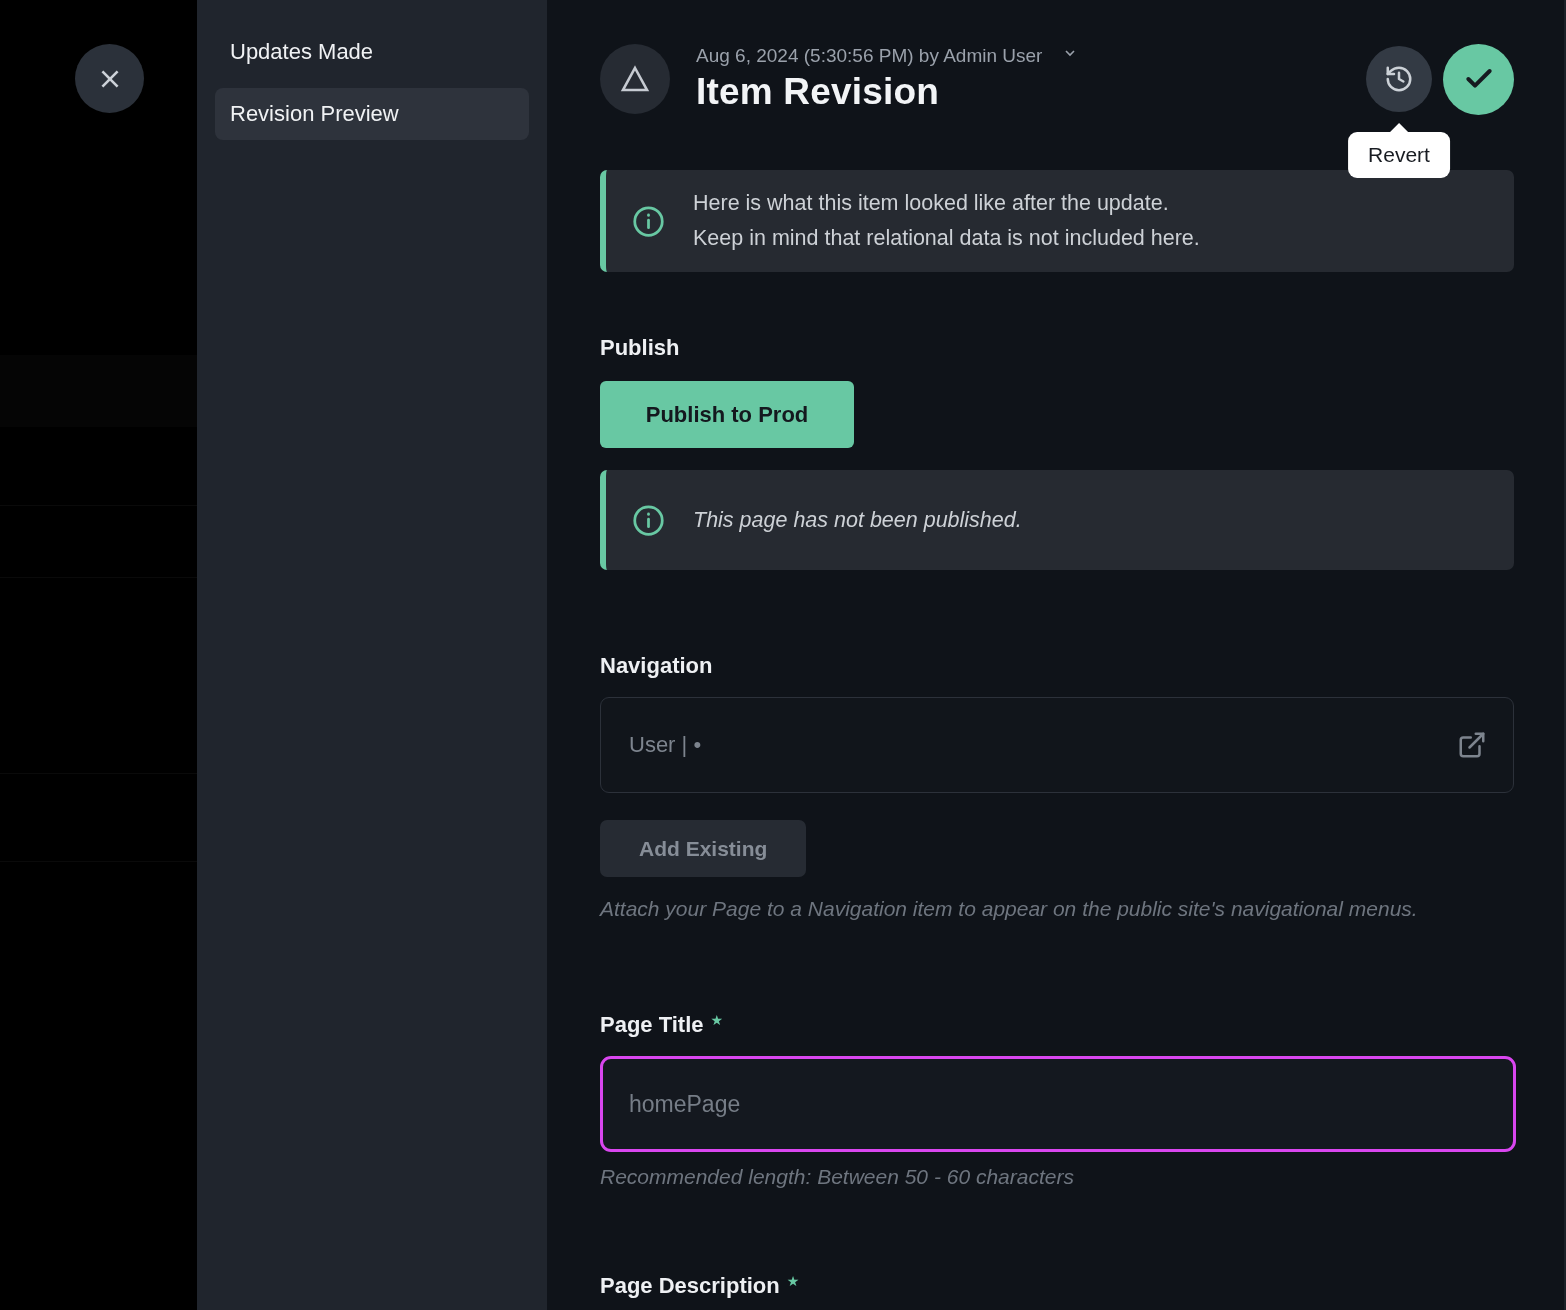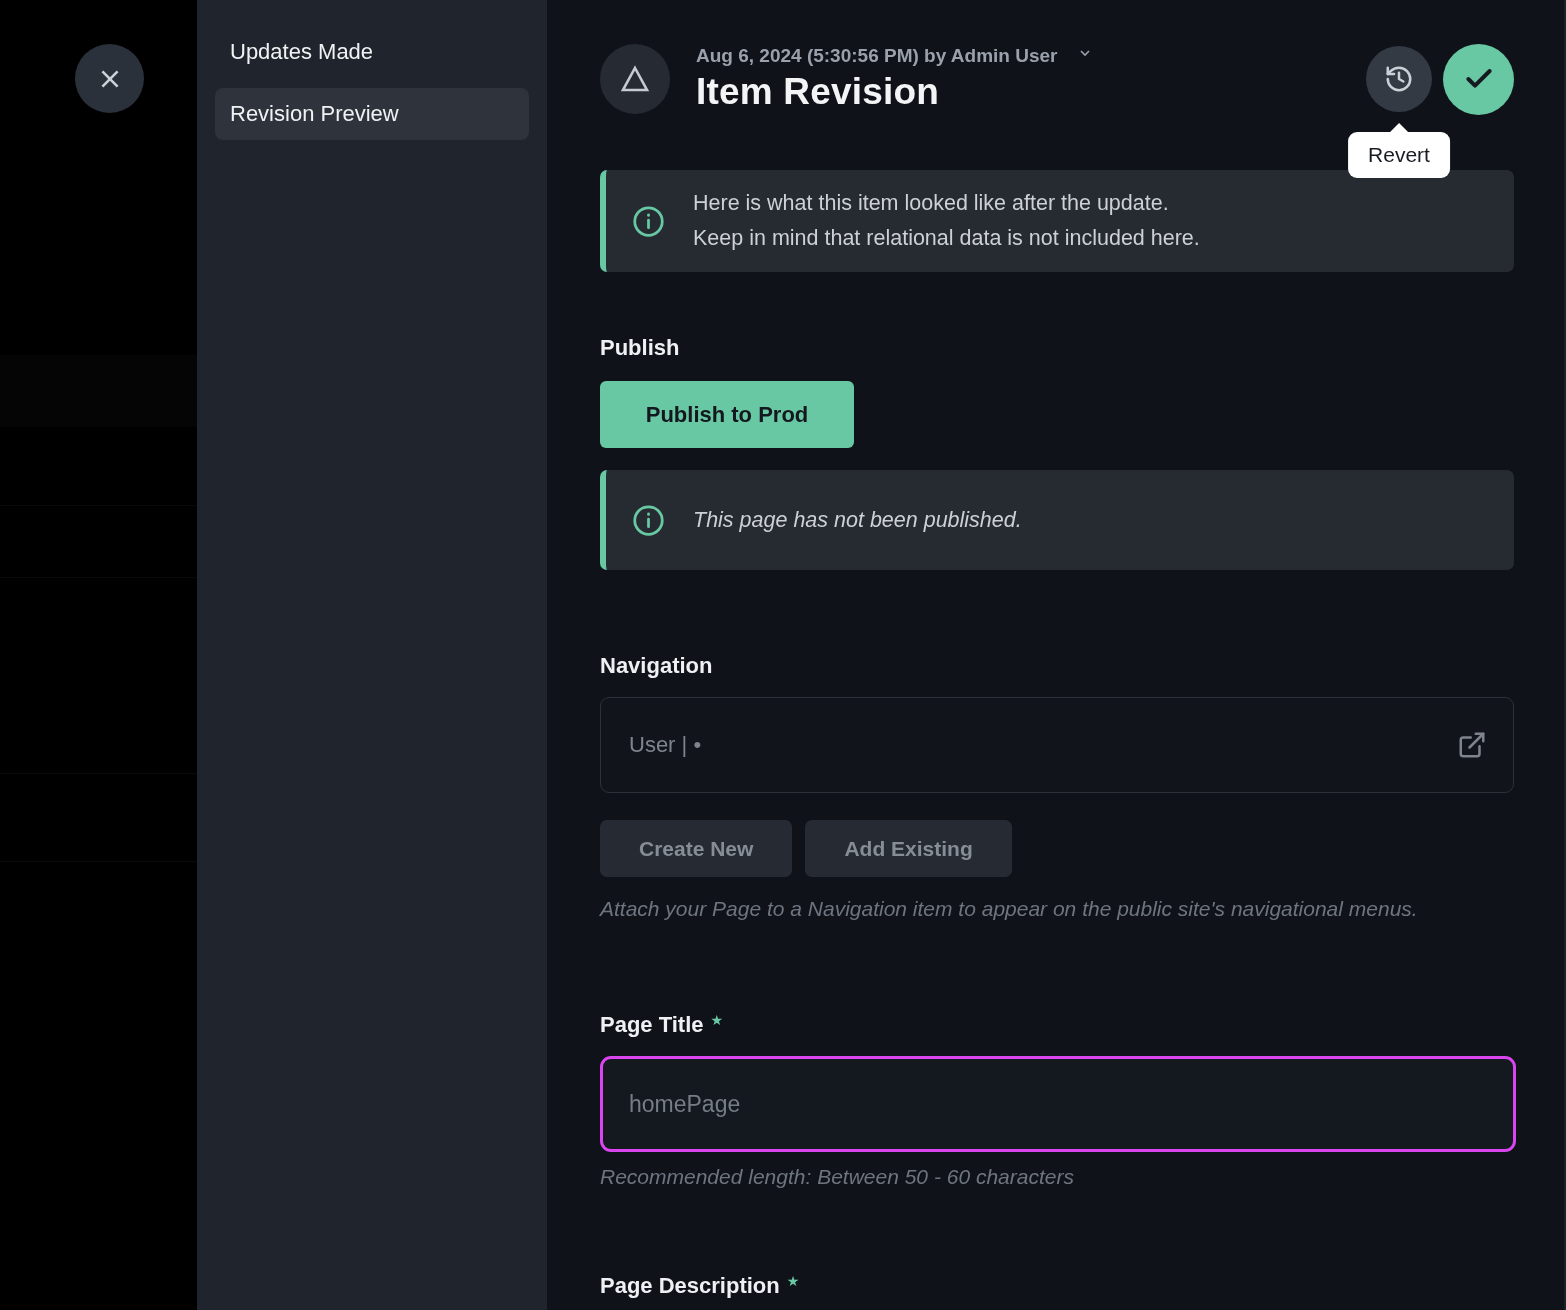--- a/index.html
+++ b/index.html
@@ -50,21 +50,21 @@
 
   
   .rev-header { display: flex; align-items: center; height: 72px; }
   .avatar-circle {
     width: 70px; height: 70px; border-radius: 50%; background: #262b33;
     display: flex; align-items: center; justify-content: center; flex: 0 0 auto;
   }
   .avatar-circle svg { width: 30px; height: 28px; }
   .header-text { margin-left: 26px; flex: 1 1 auto; min-width: 0; }
   .header-meta {
-    font-size: 19px; font-weight: 700; color: #9aa1ab;
+    font-size: 19px; font-weight: 400; color: #9aa1ab;
     display: flex; align-items: flex-start; gap: 20px;
   }
   .header-meta svg { width: 16px; height: 16px; stroke: #9aa1ab; stroke-width: 2.4; }
   .header-title { font-size: 37px; font-weight: 700; color: #f2f4f6; margin-top: 4px; letter-spacing: 0.2px; }
   .header-actions { display: flex; align-items: center; gap: 11px; }
   .icon-btn-round {
     width: 66px; height: 66px; border-radius: 50%; background: #333a44;
     display: flex; align-items: center; justify-content: center; cursor: pointer;
   }
   .icon-btn-round svg { width: 30px; height: 30px; stroke: #ccd1d7; stroke-width: 2; fill: none; }
@@ -254,21 +254,20 @@
       <span class="nav-card-text">User | •</span>
       <span class="ext-link-icon">
         <svg viewBox="0 0 24 24" stroke-linecap="round" stroke-linejoin="round">
           <path d="M18 13v6a2 2 0 0 1-2 2H5a2 2 0 0 1-2-2V8a2 2 0 0 1 2-2h6"></path>
           <polyline points="15 3 21 3 21 9"></polyline>
           <line x1="10" y1="14" x2="21" y2="3"></line>
         </svg>
       </span>
     </div>
     <div class="btn-row">
-      <button class="ghost-btn">Create New</button>
       <button class="ghost-btn">Add Existing</button>
     </div>
     <div class="helper">Attach your Page to a Navigation item to appear on the public site's navigational menus.</div>
 
     <div class="section-label lbl-title">
       <span>Page Title</span><span class="req-star">★</span>
     </div>
     <input class="field-input" type="text" value="homePage" style="">
     <div class="helper helper-sm">Recommended length: Between 50 - 60 characters</div>
 

